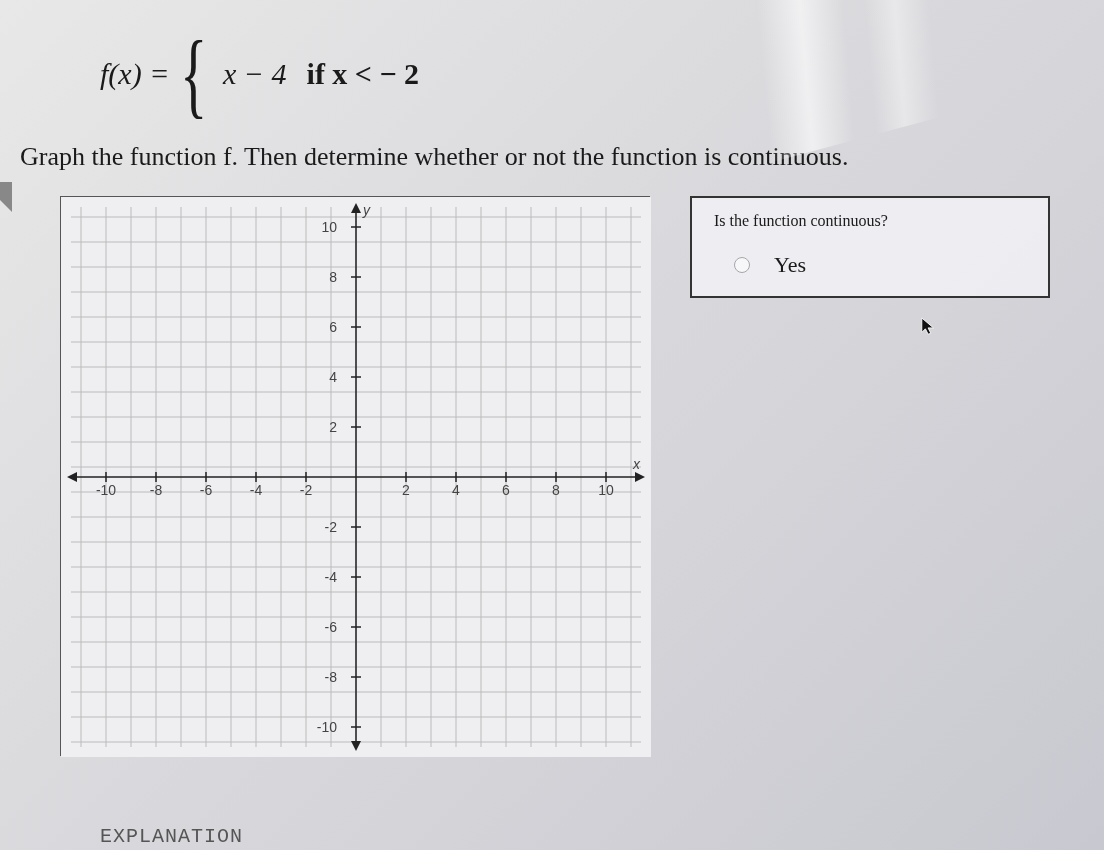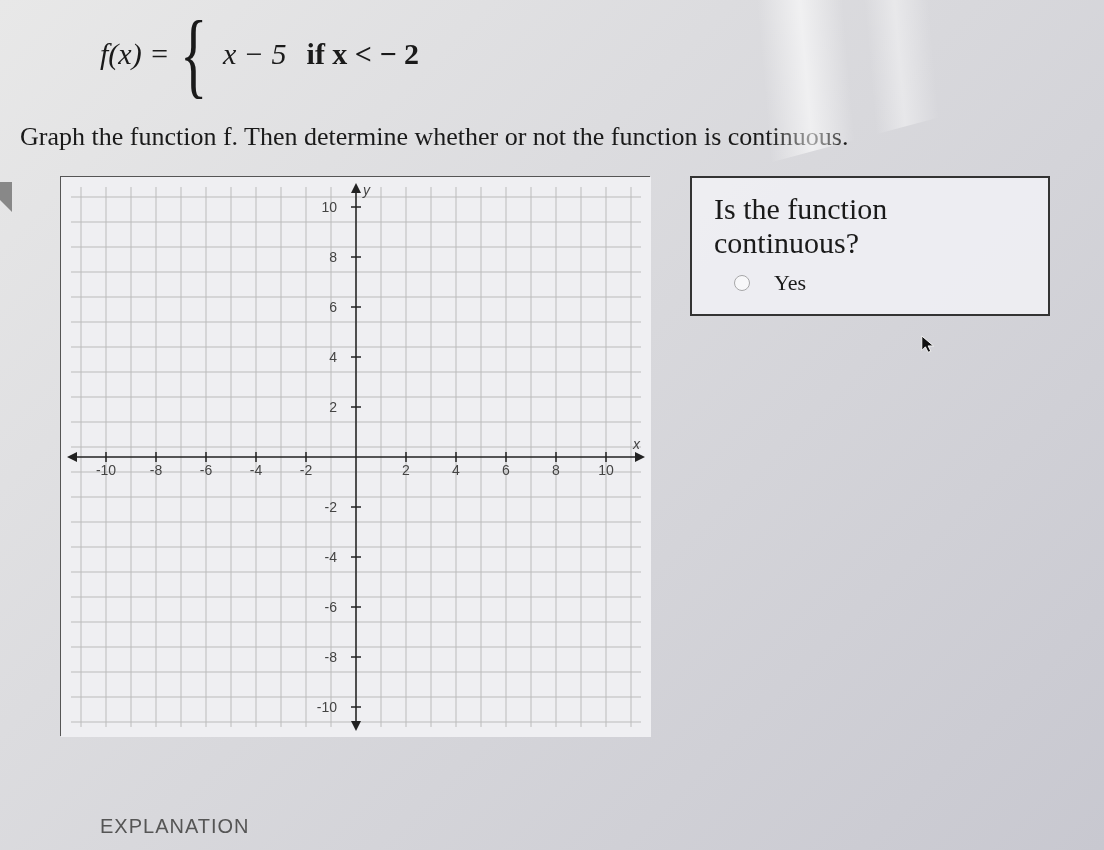--- a/index.html
+++ b/index.html
@@ -17,21 +17,21 @@
       top: -50px;
       right: 100px;
       width: 400px;
       height: 200px;
       background: linear-gradient(100deg, transparent 40%, rgba(255,255,255,0.6) 50%, transparent 60%, transparent 65%, rgba(255,255,255,0.4) 72%, transparent 80%);
       transform: rotate(-15deg);
       pointer-events: none;
       z-index: 50;
     }
     .content {
-      padding: 16px 20px 0 20px;
+      padding: 36px 20px 0 20px;
       position: relative;
     }
     .formula-row {
       display: flex;
       align-items: center;
       font-size: 30px;
       font-style: italic;
       margin-left: 80px;
       margin-bottom: 30px;
     }
@@ -72,22 +72,22 @@
       background: #efeff2;
     }
     .grid-svg { position: absolute; top: 0; left: 0; }
     .answer-box {
       border: 2px solid #333;
       padding: 14px 22px 18px 22px;
       width: 360px;
       background: rgba(240,240,244,0.9);
     }
     .answer-q {
-      font-size: 30px;
-      margin-bottom: 10px;
+      font-size: 16px;
+      margin-bottom: 22px;
     }
     .radio-row {
       display: flex;
       align-items: center;
       gap: 24px;
       margin-left: 20px;
       margin-top: 6px;
       font-size: 22px;
     }
     .radio-row input[type="radio"] {
@@ -97,23 +97,23 @@
     }
     .cursor {
       position: absolute;
       width: 18px;
       height: 22px;
       pointer-events: none;
       z-index: 100;
     }
     .explanation {
       position: absolute;
-      bottom: 12px;
+      bottom: 2px;
       left: 100px;
-      font-family: Liberation Sans, sans-serif;
+      font-family: Liberation Mono, monospace;
       font-size: 20px;
       color: #555;
       letter-spacing: 1px;
     }
     .corner {
       position: absolute;
       left: -18px;
       top: 182px;
       width: 0; height: 0;
       border-top: 30px solid #888;
@@ -127,21 +127,21 @@
 <div class="glare"></div>
 <div class="corner"></div>
 
 <div class="content">
 
   <div class="formula-row">
     <span class="math-i">f(x) =</span>
     <span class="brace">{</span>
     <div class="cases">
       <div class="case-line">
-        <span class="math-i">x − 5</span>
+        <span class="math-i">x − 4</span>
         <span class="cond">if x &lt; − 2</span>
       </div>
     </div>
   </div>
 
   <div class="instruction">Graph the function f. Then determine whether or not the function is continuous.</div>
 
   <div class="lower">
     <div class="graph-container">
       <svg class="grid-svg" width="590" height="560">

